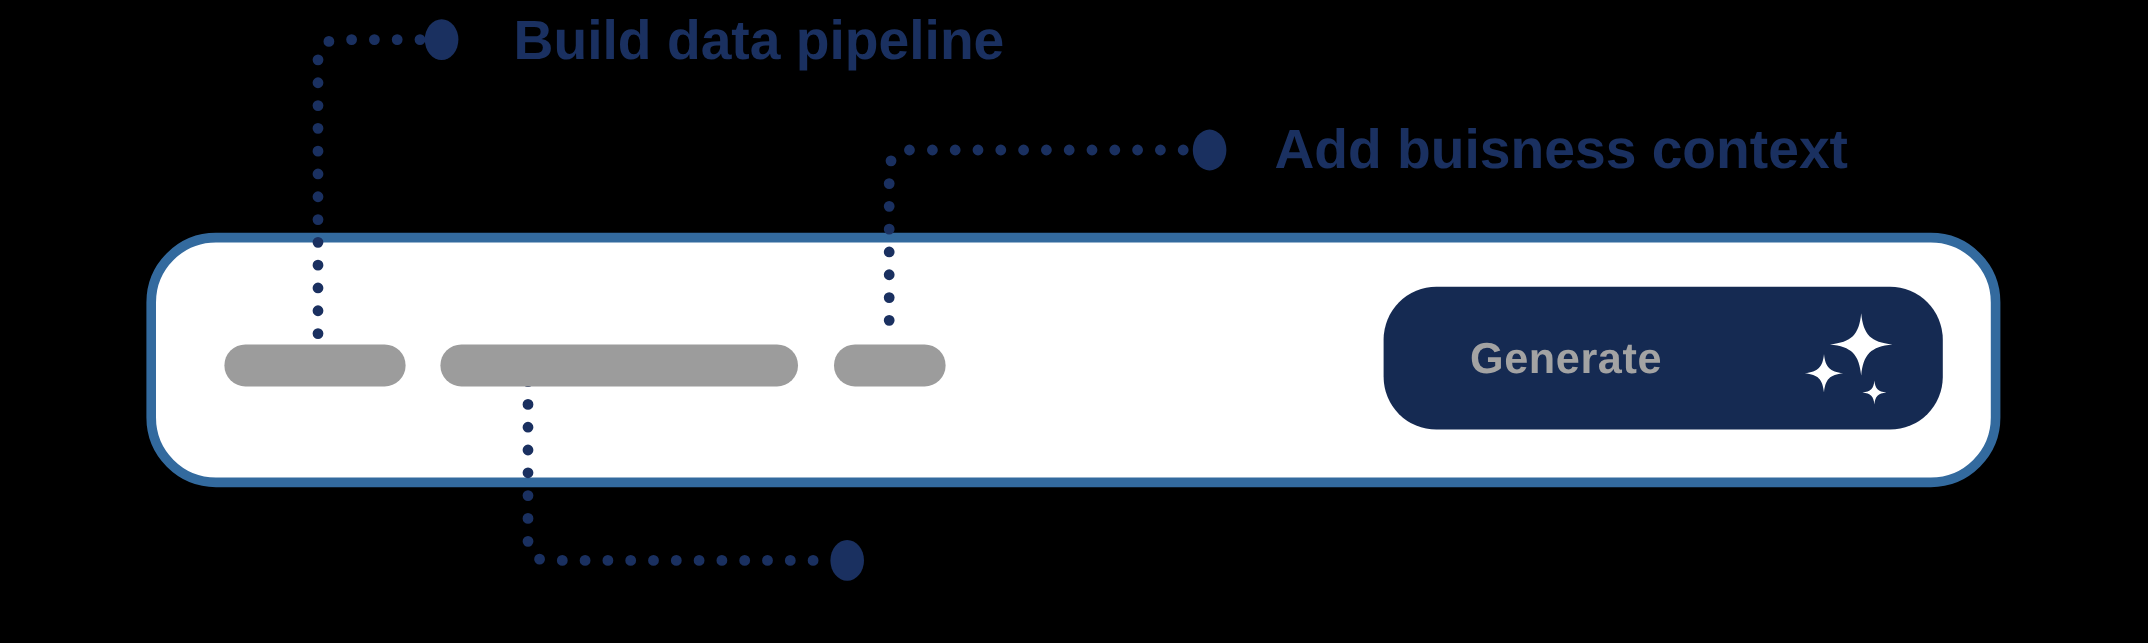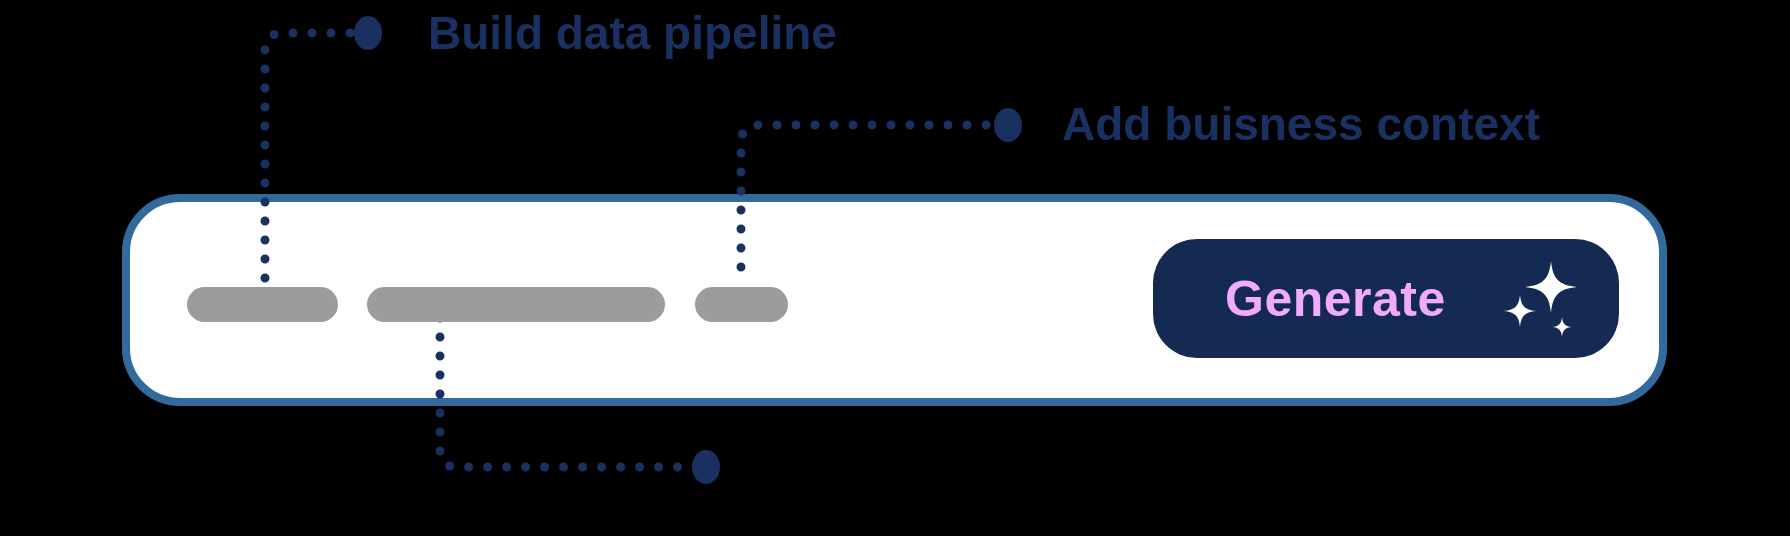--- a/index.html
+++ b/index.html
@@ -37,22 +37,22 @@
     background:#152a52;
     border:none;
     border-radius:44px;
     display:flex; align-items:center;
     padding:0 0 0 72px;
     box-sizing:border-box;
     cursor:pointer;
     z-index:3;
   }
   .generate-label {
-    color:#f0abfc;
-    font-size:50px;
+    color:#a3a3a3;
+    font-size:36px;
     font-weight:700;
     letter-spacing:0.5px;
     line-height:1;
   }
   .sparkles { position:absolute; left:340px; top:10px; width:100px; height:100px; }
   
   .callout-label {
     position:absolute;
     color:#1a3060;
     font-size:46px;

